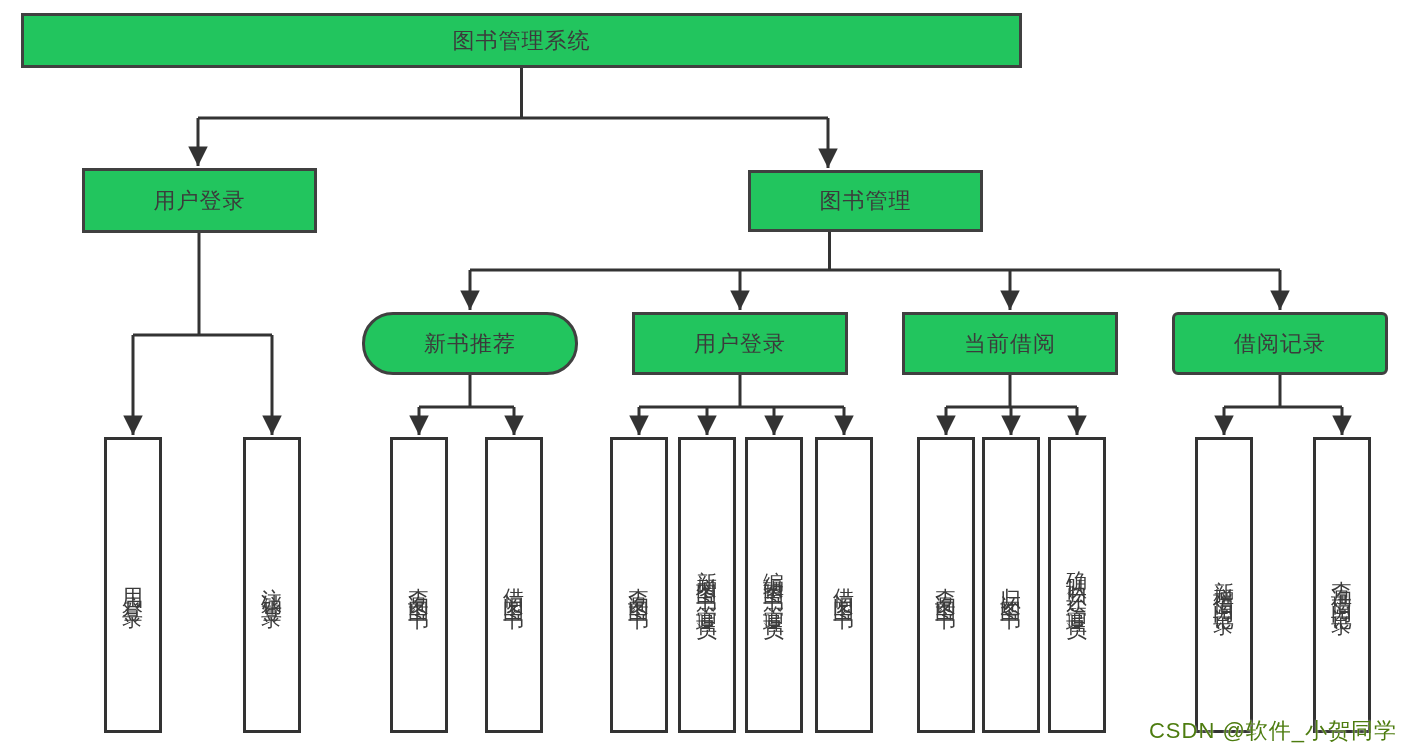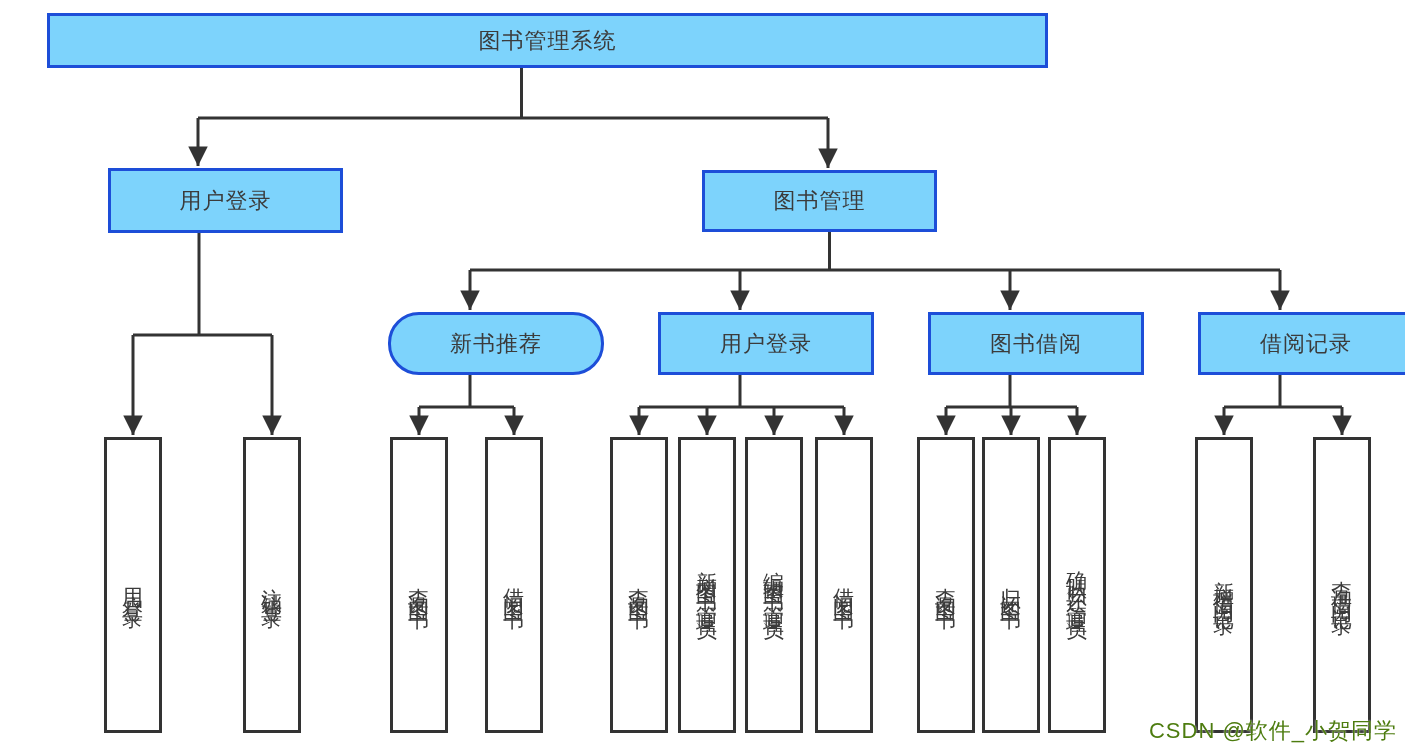--- a/index.html
+++ b/index.html
@@ -5,29 +5,28 @@
   * { margin: 0; padding: 0; box-sizing: border-box; }
   html, body { width: 1405px; height: 747px; background: #ffffff; overflow: hidden; }
   body { position: relative; font-family: "Liberation Sans", "DejaVu Sans", sans-serif; color: #3b3b3b; }
 
   #stage { position: absolute; left: 0; top: 0; width: 1405px; height: 747px; }
 
   svg.wires { position: absolute; left: 0; top: 0; width: 1405px; height: 747px; }
 
   .node {
     position: absolute;
-    background: #7dd3fc;
-    border: 3px solid #1d4ed8;
+    background: #22c55e;
+    border: 3px solid #404040;
     display: flex;
     align-items: center;
     justify-content: center;
     font-size: 22px;
     letter-spacing: 1px;
     color: #3b3b3b;
-    margin-left: 26px;
   }
 
   .leaf {
     position: absolute;
     top: 437px;
     width: 58px;
     height: 296px;
     background: #ffffff;
     border: 3px solid #333333;
     display: flex;
@@ -105,26 +104,26 @@
       <path d="M1280,375 V407"></path>
       <path d="M1224,407 H1342"></path>
       <path d="M1224,407 V435" marker-end="url(#ah)"></path>
       <path d="M1342,407 V435" marker-end="url(#ah)"></path>
     </g>
   </svg>
 
   <div class="node" style="left:21px; top:13px; width:1001px; height:55px;">图书管理系统</div>
 
   <div class="node" style="left:82px; top:168px; width:235px; height:65px;">用户登录</div>
-  <div class="node" style="left:676px; top:170px; width:235px; height:62px;">图书管理</div>
+  <div class="node" style="left:748px; top:170px; width:235px; height:62px;">图书管理</div>
 
   <div class="node" style="left:362px; top:312px; width:216px; height:63px;border-radius:31px;">新书推荐</div>
   <div class="node" style="left:632px; top:312px; width:216px; height:63px;">用户登录</div>
-  <div class="node" style="left:902px; top:312px; width:216px; height:63px;">图书借阅</div>
-  <div class="node" style="left:1172px; top:312px; width:216px; height:63px;">借阅记录</div>
+  <div class="node" style="left:902px; top:312px; width:216px; height:63px;">当前借阅</div>
+  <div class="node" style="left:1172px; top:312px; width:216px; height:63px;border-radius:6px;">借阅记录</div>
 
   <div class="leaf" style="left:104px;">
     <span class="vtext">用户登录</span>
   </div>
   <div class="leaf" style="left:243px;">
     <span class="vtext">注销登录</span>
   </div>
 
   <div class="leaf" style="left:390px;">
     <span class="vtext">查询图书</span>

